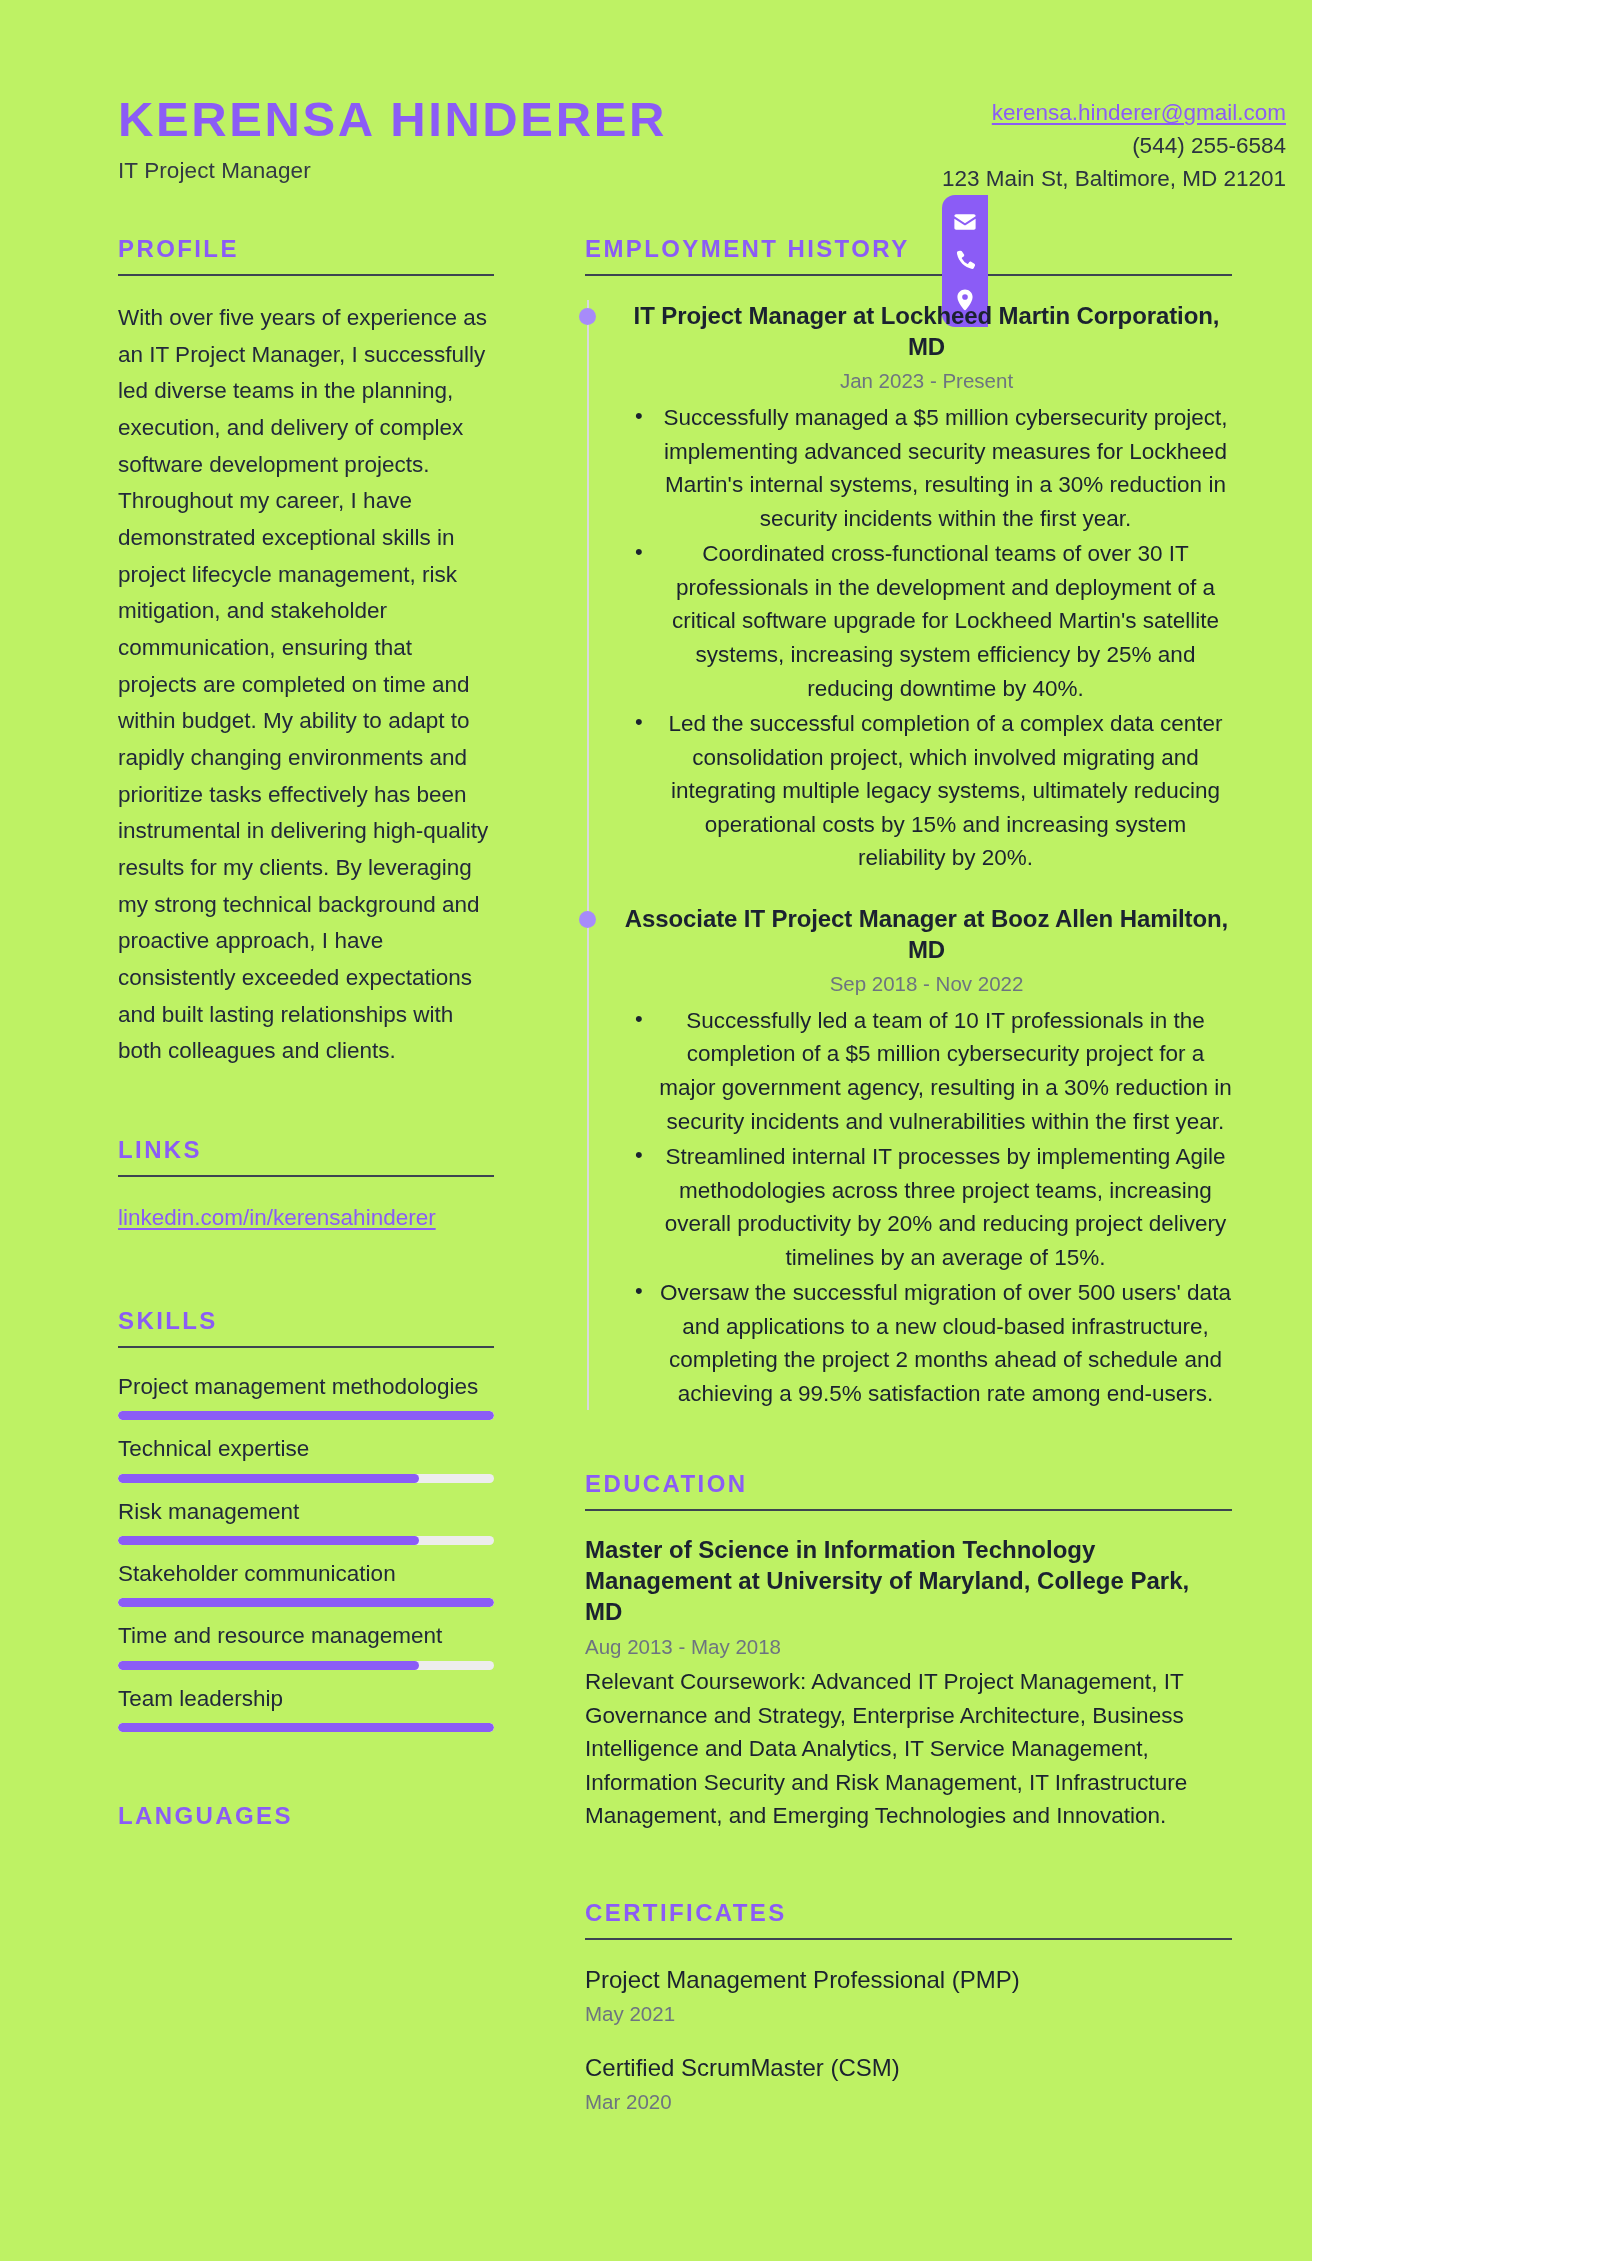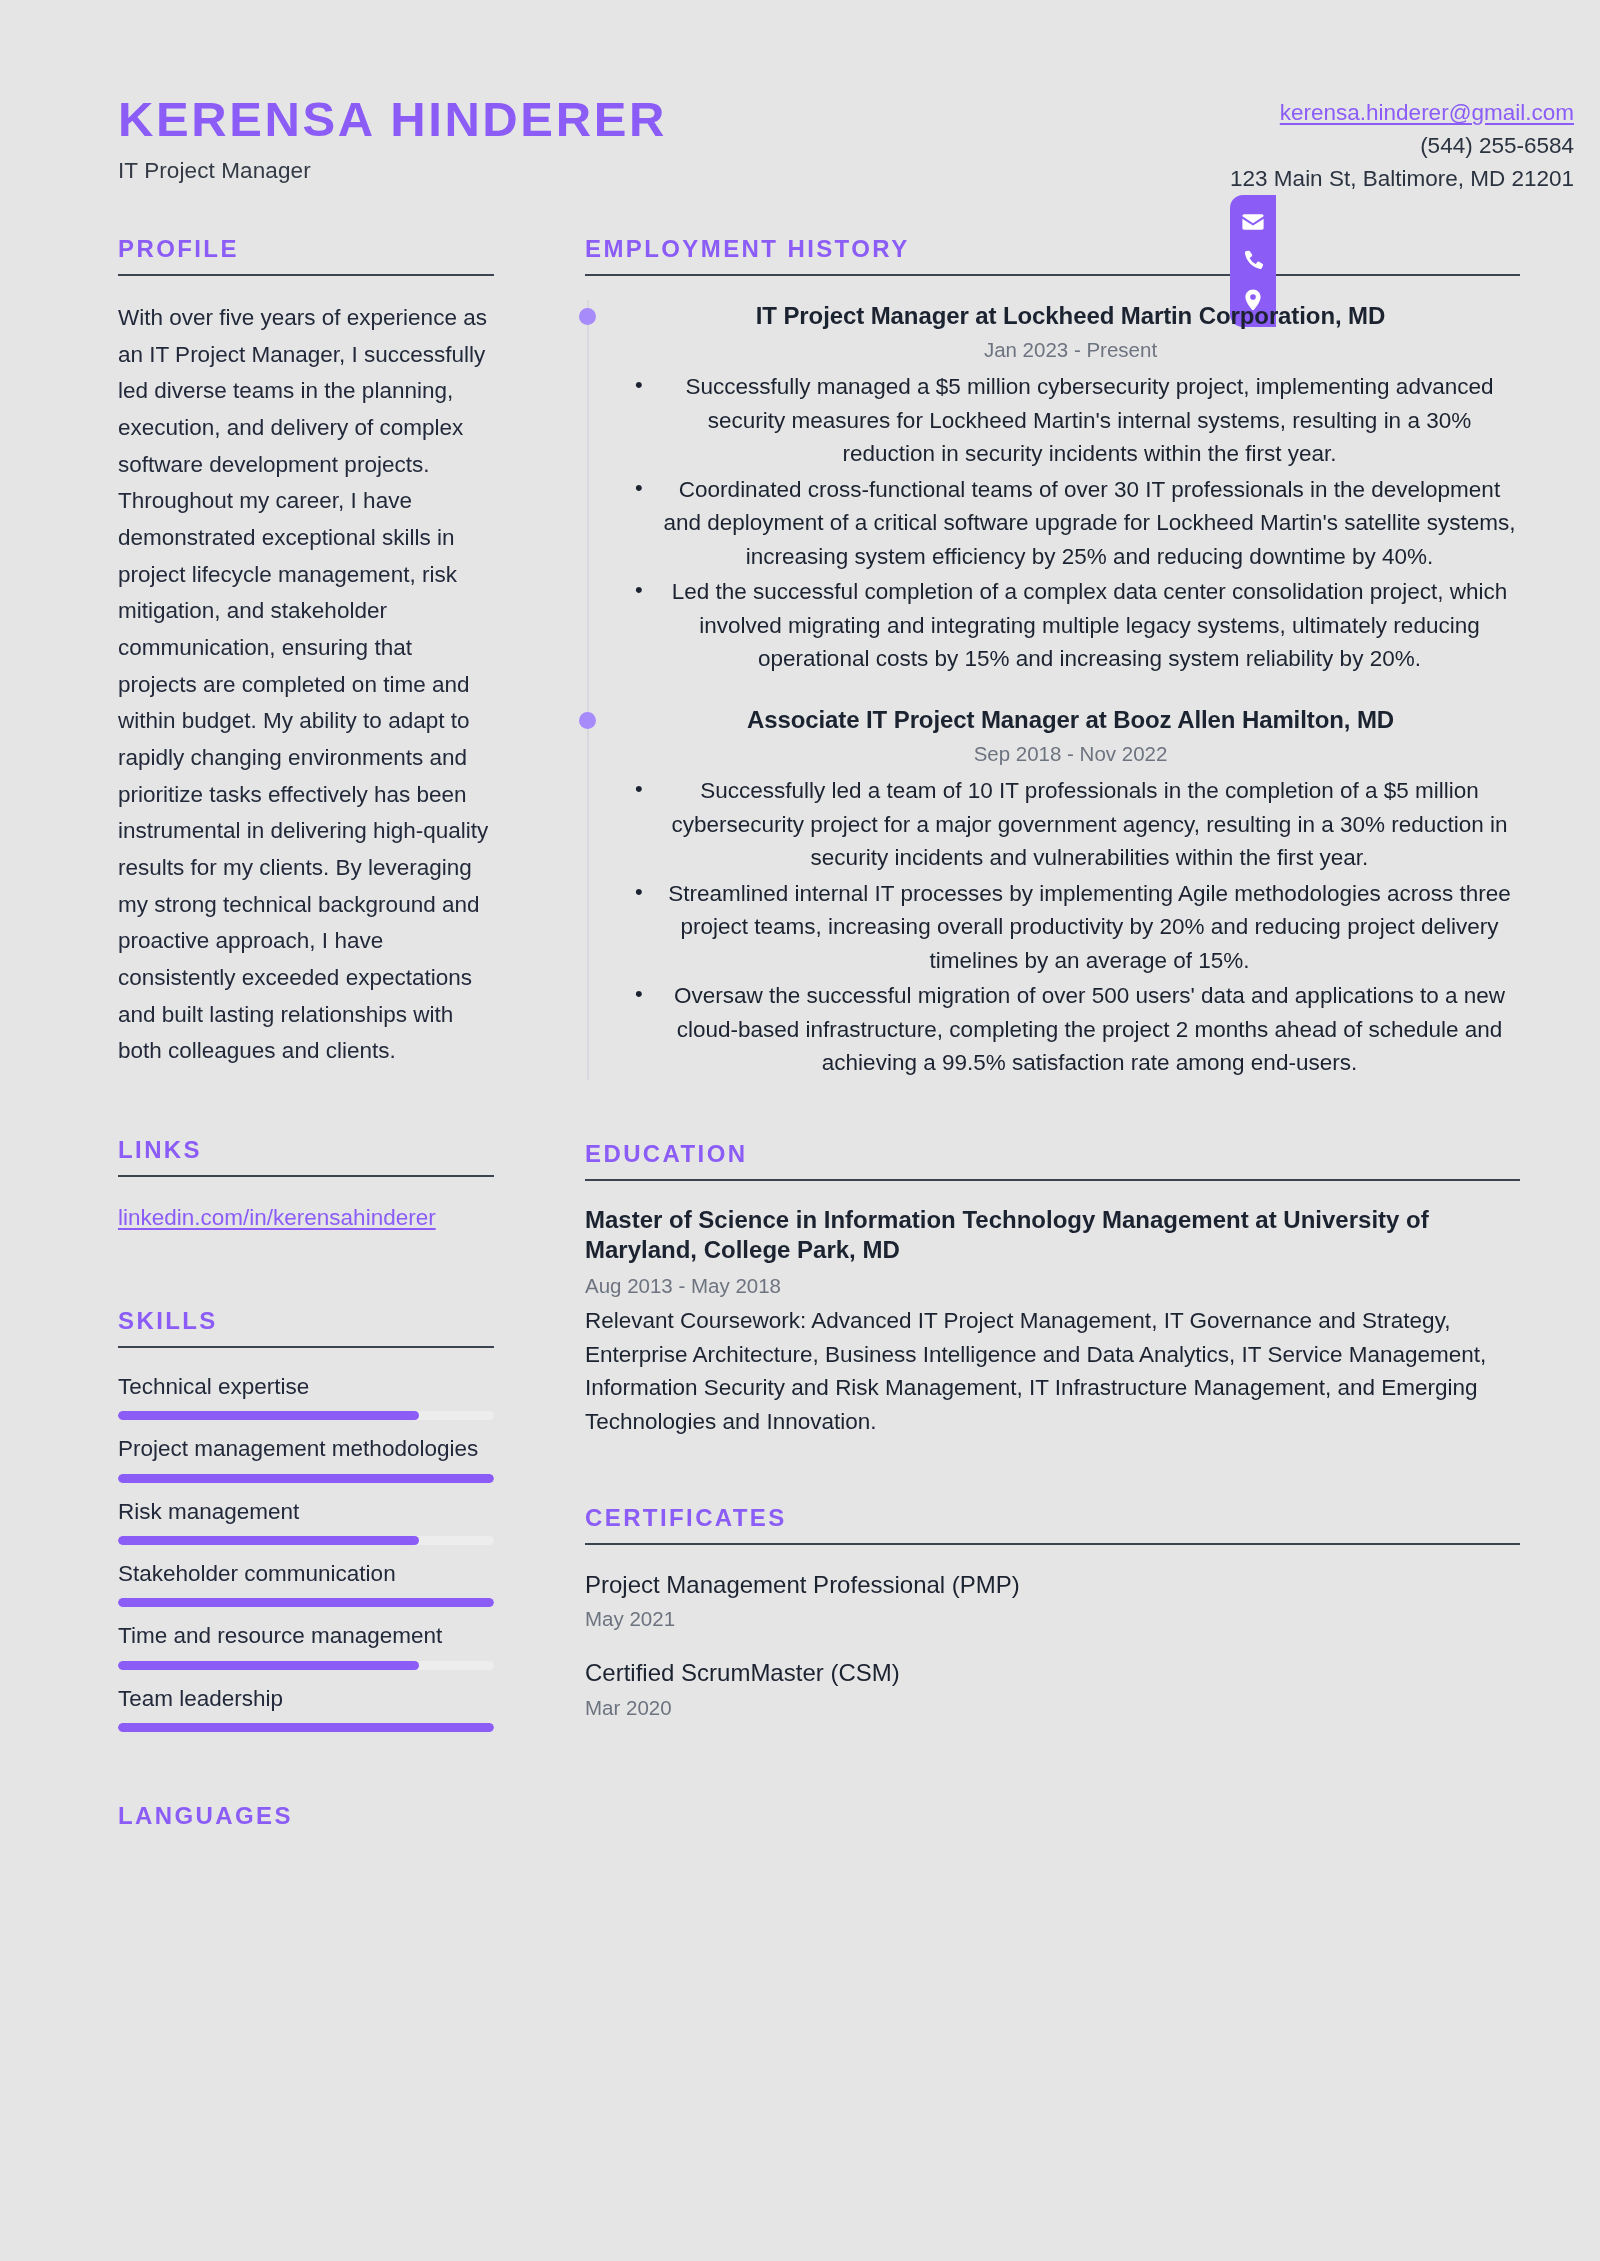--- a/index.html
+++ b/index.html
@@ -6,23 +6,23 @@
 
   html, body {
     width: 1600px;
     height: 2261px;
     background: #ffffff;
     font-family: "Liberation Sans", sans-serif;
   }
 
   .page {
     position: relative;
-    width: 1600px;
+    width: 1312px;
     height: 2261px;
-    background: #e5e5e5;
+    background: #bef264;
     overflow: hidden;
   }
 
   
   .header {
     position: relative;
     padding: 84px 0 0 0;
     height: 235px;
   }
 
@@ -347,29 +347,29 @@
         <div>
           <a class="link-item" href="#">linkedin.com/in/kerensahinderer</a>
         </div>
       </div>
 
       <div class="section skills-block">
         <div class="section-title">SKILLS</div>
         <div class="section-rule"></div>
         <div id="skills-list">
     <div class="skill">
+      <div class="skill-name">Project management methodologies</div>
+      <div class="skill-track">
+        <div class="skill-fill" style="width:100%"></div>
+      </div>
+    </div>
+    <div class="skill">
       <div class="skill-name">Technical expertise</div>
       <div class="skill-track">
         <div class="skill-fill" style="width:80%"></div>
-      </div>
-    </div>
-    <div class="skill">
-      <div class="skill-name">Project management methodologies</div>
-      <div class="skill-track">
-        <div class="skill-fill" style="width:100%"></div>
       </div>
     </div>
     <div class="skill">
       <div class="skill-name">Risk management</div>
       <div class="skill-track">
         <div class="skill-fill" style="width:80%"></div>
       </div>
     </div>
     <div class="skill">
       <div class="skill-name">Stakeholder communication</div>

